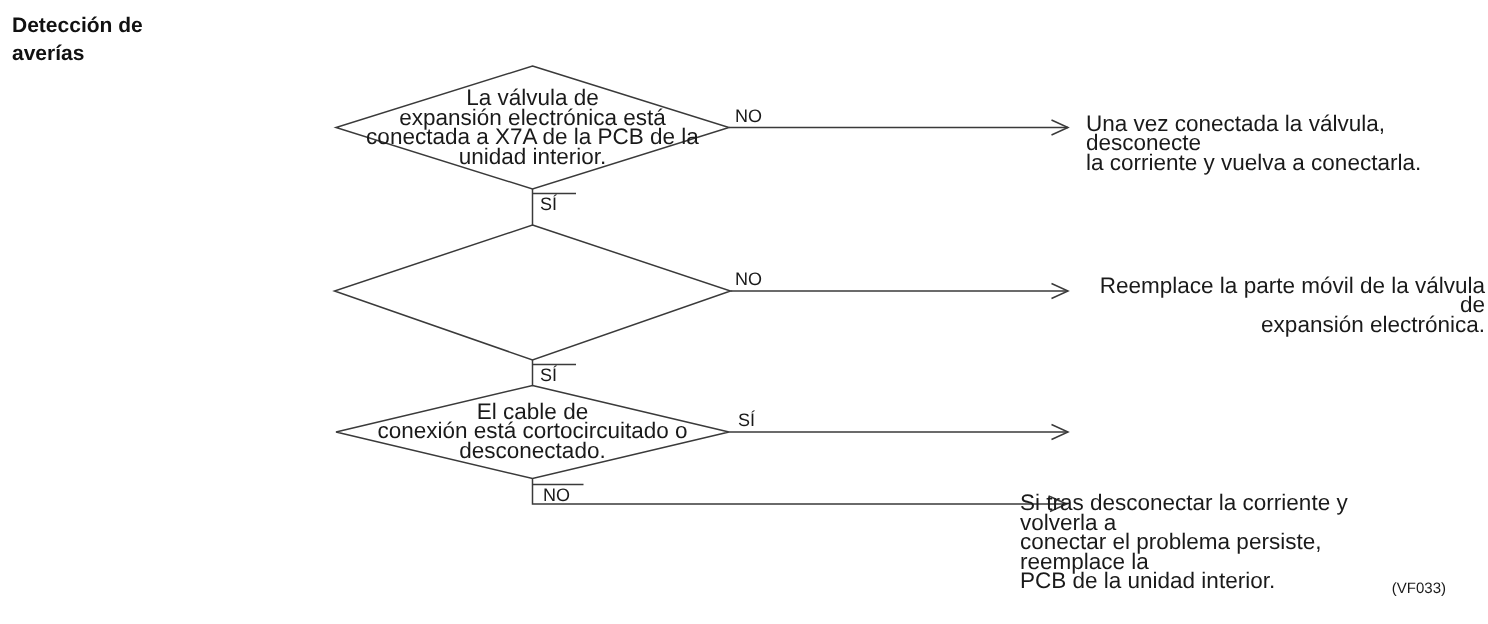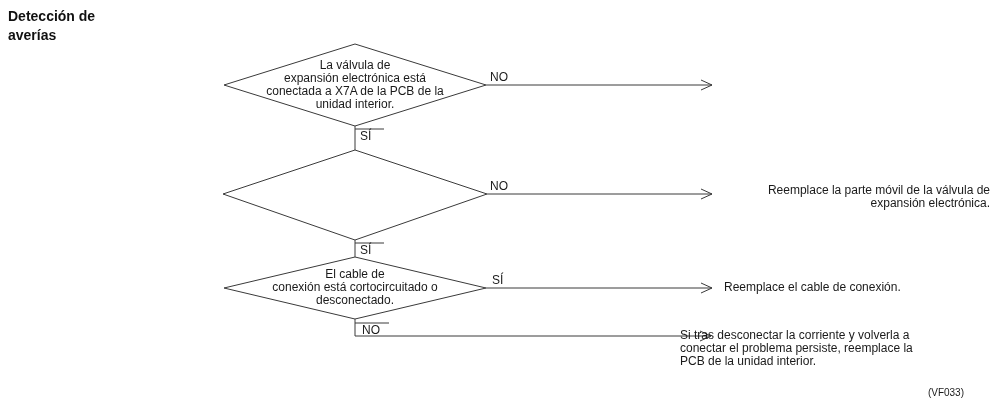--- a/index.html
+++ b/index.html
@@ -8,21 +8,21 @@
     width: 992px;
     height: 416px;
     background: #ffffff;
     font-family: "Liberation Sans", sans-serif;
     color: #1a1a1a;
     overflow: hidden;
   }
   .flow-svg { position: absolute; left: 0; top: 0; }
   .txt {
     position: absolute;
-    font-size: 12px;
+    font-size: 15px;
     line-height: 13px;
     white-space: pre-line;
   }
   .question {
     width: 240px;
     text-align: center;
   }
   .branch-label {
     font-size: 12px;
     line-height: 12px;
@@ -81,31 +81,32 @@
 
   <div class="page-title">Detección de
 averías</div>
 
   <div class="txt question" style="left:235px; top:59px;">La válvula de
 expansión electrónica está
 conectada a X7A de la PCB de la
 unidad interior.</div>
   <div class="txt branch-label" style="left:490px; top:71px;">NO</div>
   <div class="txt branch-label" style="left:360px; top:130px;">SÍ</div>
+  <div class="txt result" style="left:724px; top:76px;">Una vez conectada la válvula, desconecte
+la corriente y vuelva a conectarla.</div>
 
   <div class="txt branch-label" style="left:490px; top:180px;">NO</div>
   <div class="txt branch-label" style="left:360px; top:244px;">SÍ</div>
   <div class="txt result" style="left:724px; top:184px;text-align:right;">Reemplace la parte móvil de la válvula de
 expansión electrónica.</div>
 
   <div class="txt question" style="left:235px; top:268px;">El cable de
 conexión está cortocircuitado o
 desconectado.</div>
   <div class="txt branch-label" style="left:492px; top:274px;">SÍ</div>
   <div class="txt branch-label" style="left:362px; top:324px;">NO</div>
-  <div class="txt result" style="left:724px; top:281px;">Reemplace el cable de conexión.</div>
   <div class="txt result" style="left:680px; top:329px;">Si tras desconectar la corriente y volverla a
 conectar el problema persiste, reemplace la
 PCB de la unidad interior.</div>
 
   <div class="doc-code">(VF033)</div>
 
 </div>
 
 </body></html>

